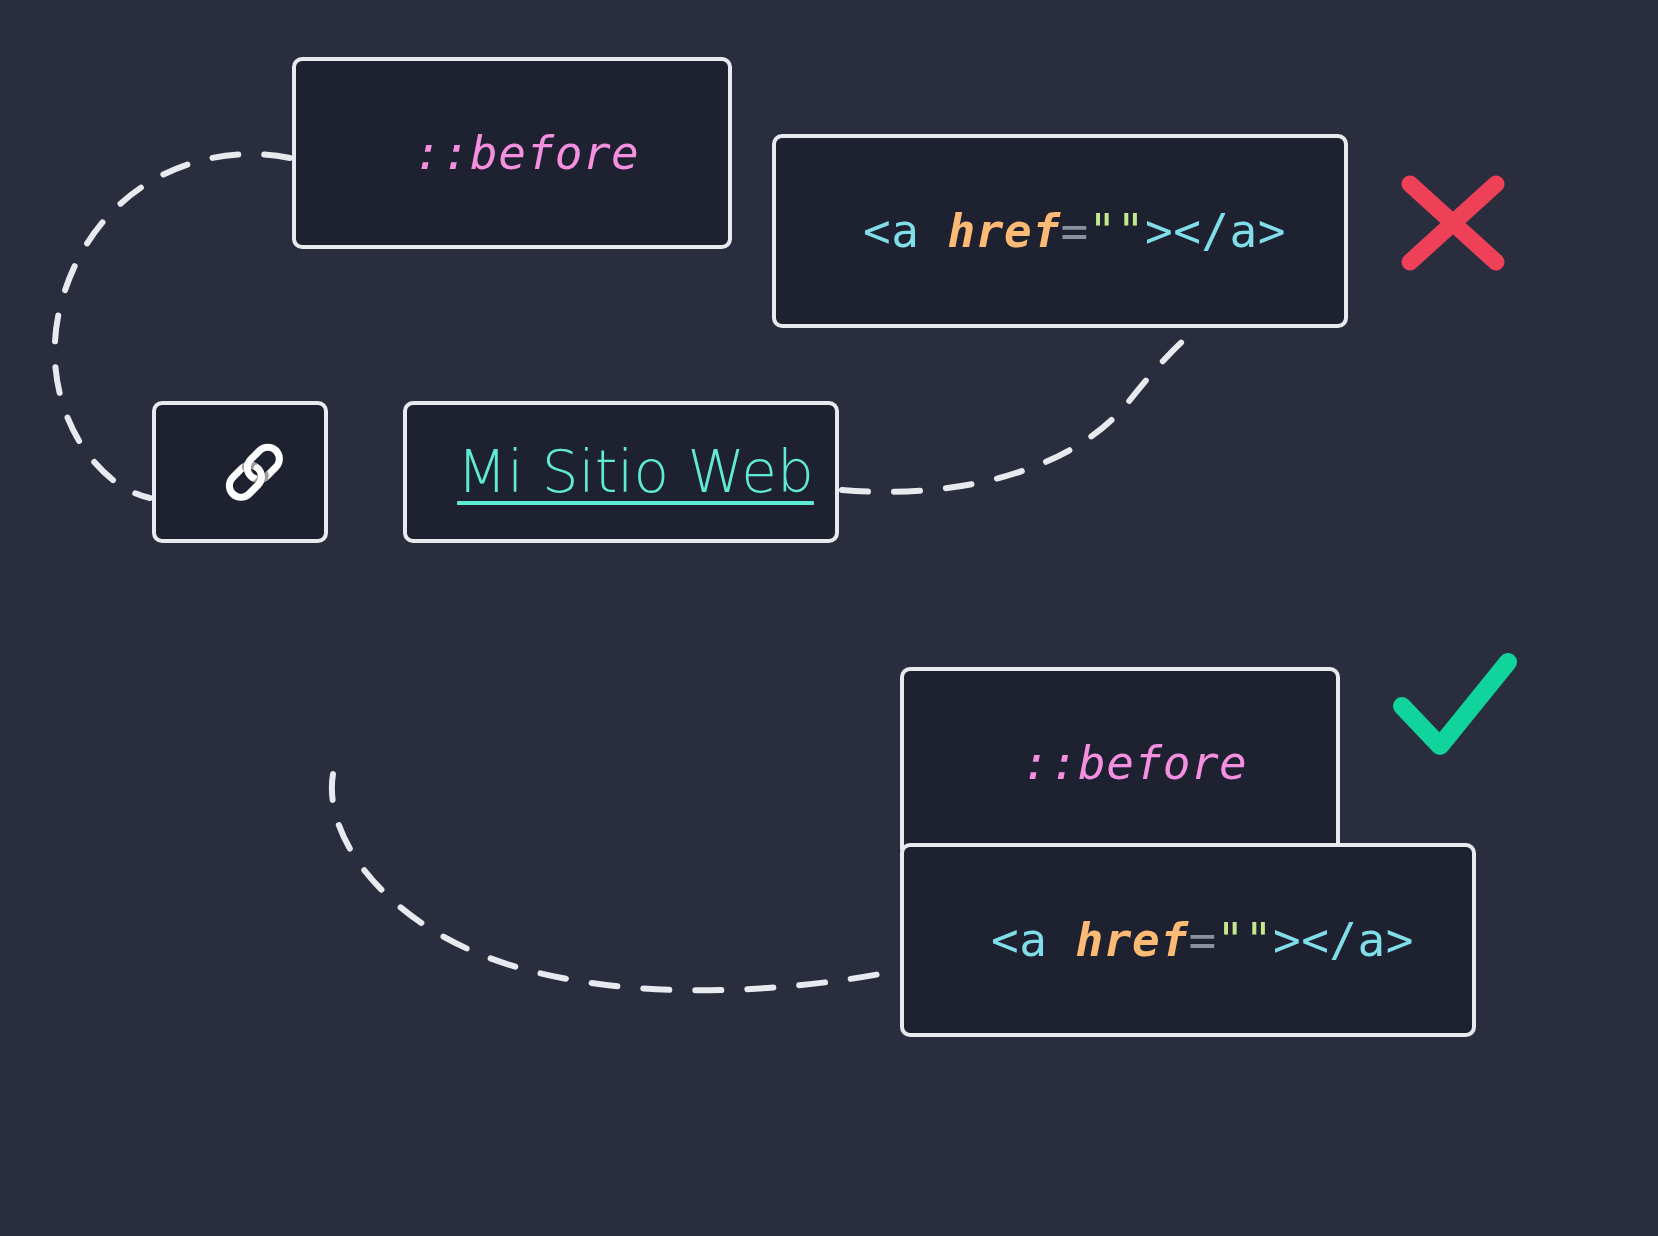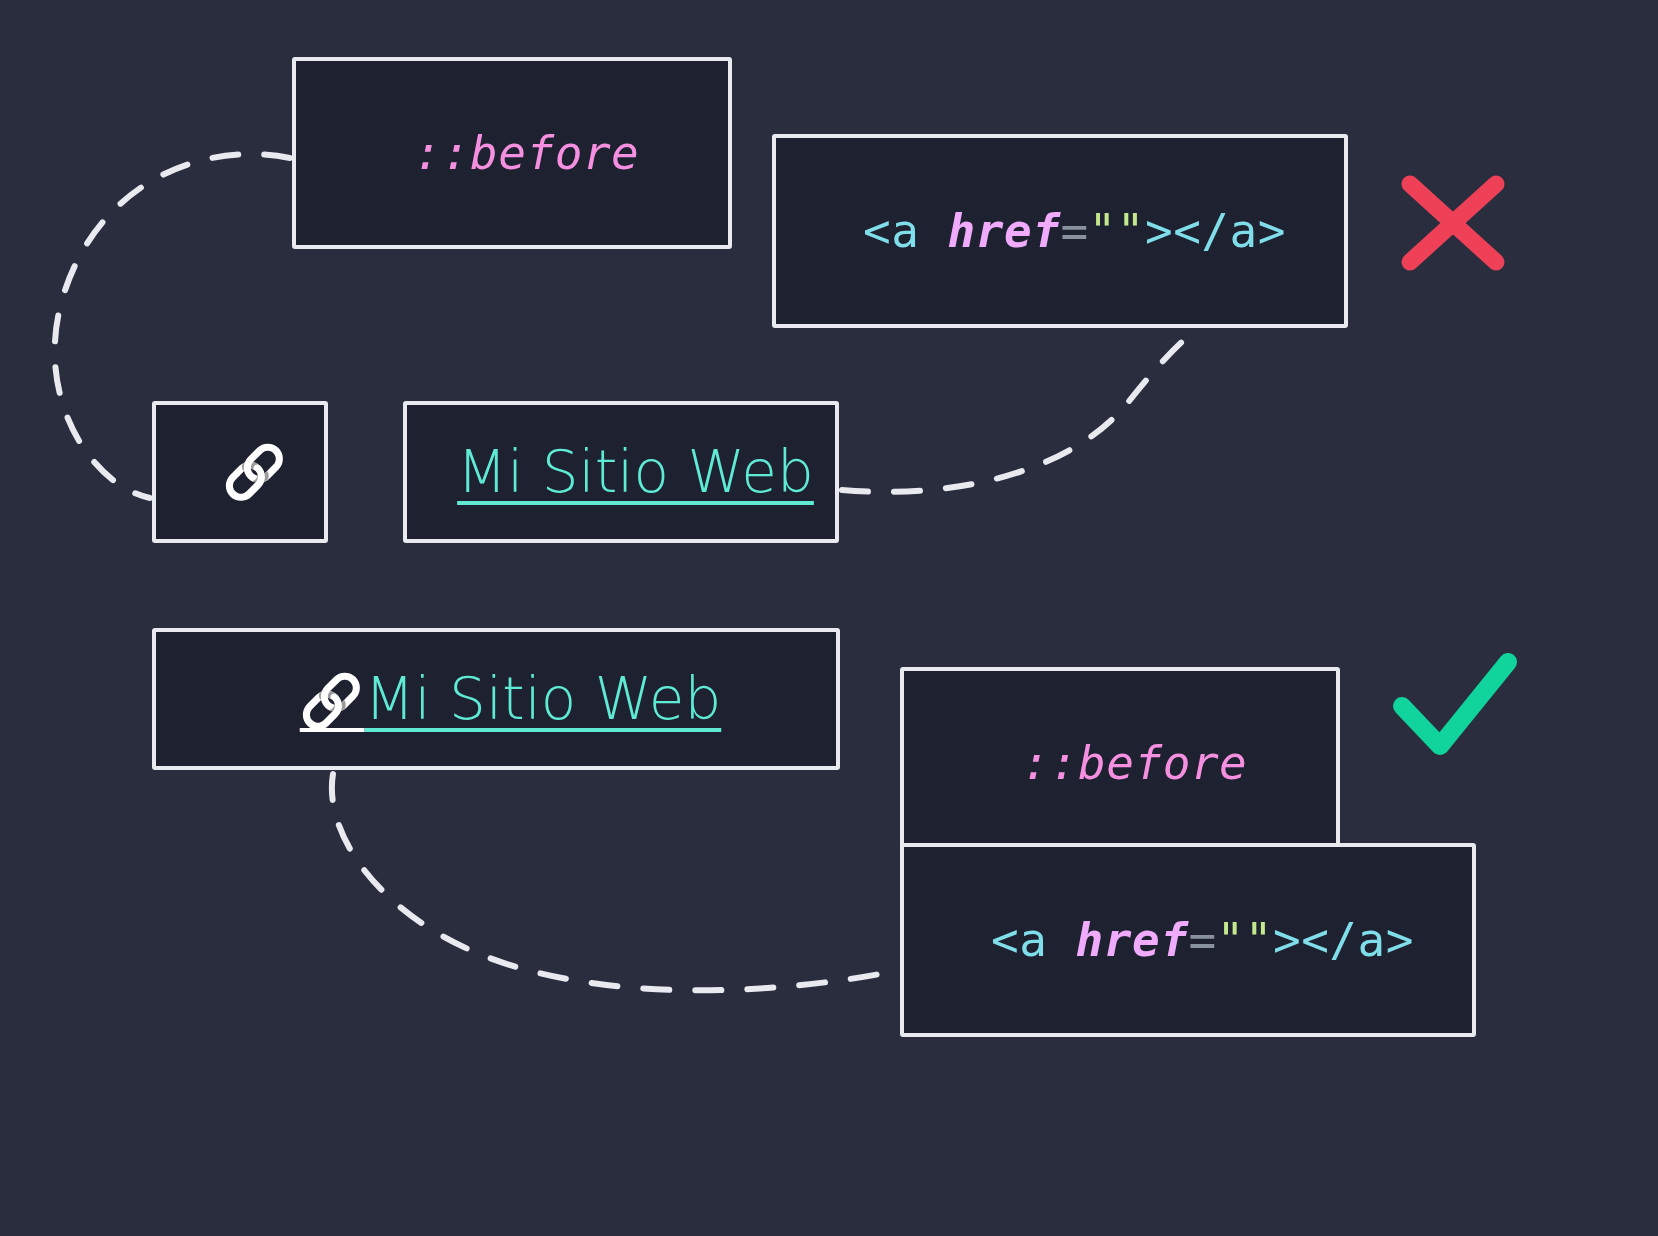--- a/index.html
+++ b/index.html
@@ -15,36 +15,36 @@
     overflow: hidden;
     font-family: "DejaVu Sans", sans-serif;
   }
 
   
   .box {
     position: absolute;
     box-sizing: border-box;
     background: #1e2130;
     border: 4px solid #e8eaf0;
-    border-radius: 3px;
+    border-radius: 10px;
     display: flex;
     align-items: center;
     justify-content: center;
     padding-left: 29px;
   }
 
   
   .code {
     font-family: "DejaVu Sans Mono", monospace;
     font-size: 46px;
     letter-spacing: 0.5px;
     white-space: pre;
   }
   .code .tag      { color: #80deea; }
-  .code .attr     { color: #f0abfc; font-style: italic; font-weight: 700; }
+  .code .attr     { color: #fdba74; font-style: italic; font-weight: 700; }
   .code .eq       { color: #89919f; }
   .code .str      { color: #c3e88d; }
 
   .pseudo {
     font-family: "DejaVu Sans Mono", monospace;
     font-size: 46px;
     font-style: italic;
     color: #f58fe0;
     white-space: pre;
     letter-spacing: 0.5px;
@@ -122,23 +122,20 @@
     <span class="linktext">Mi Sitio Web</span>
   </div>
 
   <svg class="mark" id="cross-mark" viewBox="0 0 110 102">
     <g stroke="#ee4158" stroke-width="17" stroke-linecap="round">
       <line x1="12" y1="12" x2="98" y2="90"></line>
       <line x1="98" y1="12" x2="12" y2="90"></line>
     </g>
   </svg>
 
-  <div class="box" id="link-box">
-    <span class="linktext"><span class="linkicon">🔗</span><span>Mi Sitio Web</span></span>
-  </div>
 
   <div class="box" id="before-bot">
     <span class="pseudo">::before</span>
   </div>
 
   <div class="box" id="href-bot">
     <span class="code"><span class="tag">&lt;a </span><span class="attr">href</span><span class="eq">=</span><span class="str">""</span><span class="tag">&gt;&lt;/a&gt;</span></span>
   </div>
 
   <svg class="mark" id="check-mark" viewBox="0 0 126 110">

